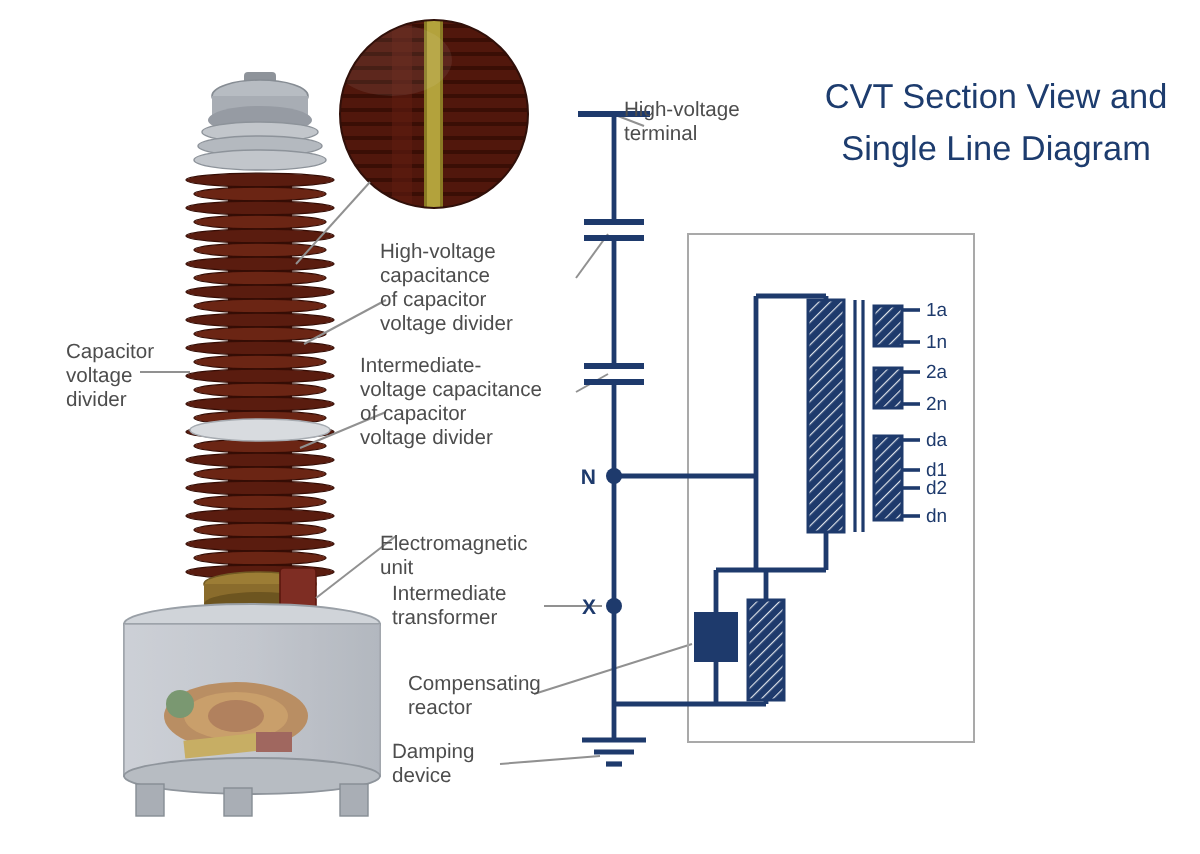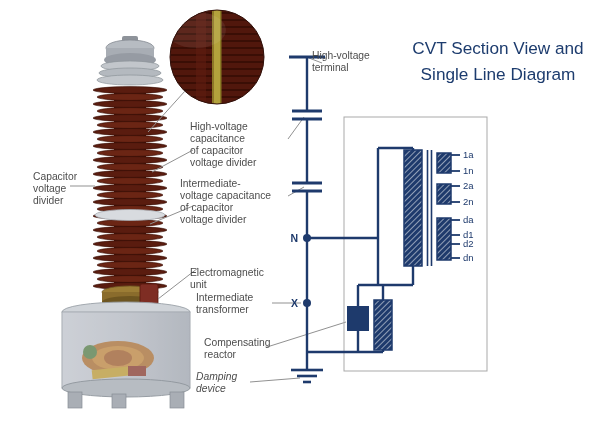--- a/index.html
+++ b/index.html
@@ -243,16 +243,16 @@
 
 <div class="lbl" style="left:190px;top:267px;width:100px;">Electromagnetic
 unit</div>
 
 <div class="lbl" style="left:196px;top:292px;width:80px;">Intermediate
 transformer</div>
 
 <div class="lbl" style="left:192px;top:337px;width:80px;padding-left:12px;">Compensating
 reactor</div>
 
-<div class="lbl" style="left:196px;top:371px;width:64px;font-style:italic;">Damping
+<div class="lbl" style="left:196px;top:371px;width:64px;">Damping
 device</div>
 
 </div>
 
 </body></html>

